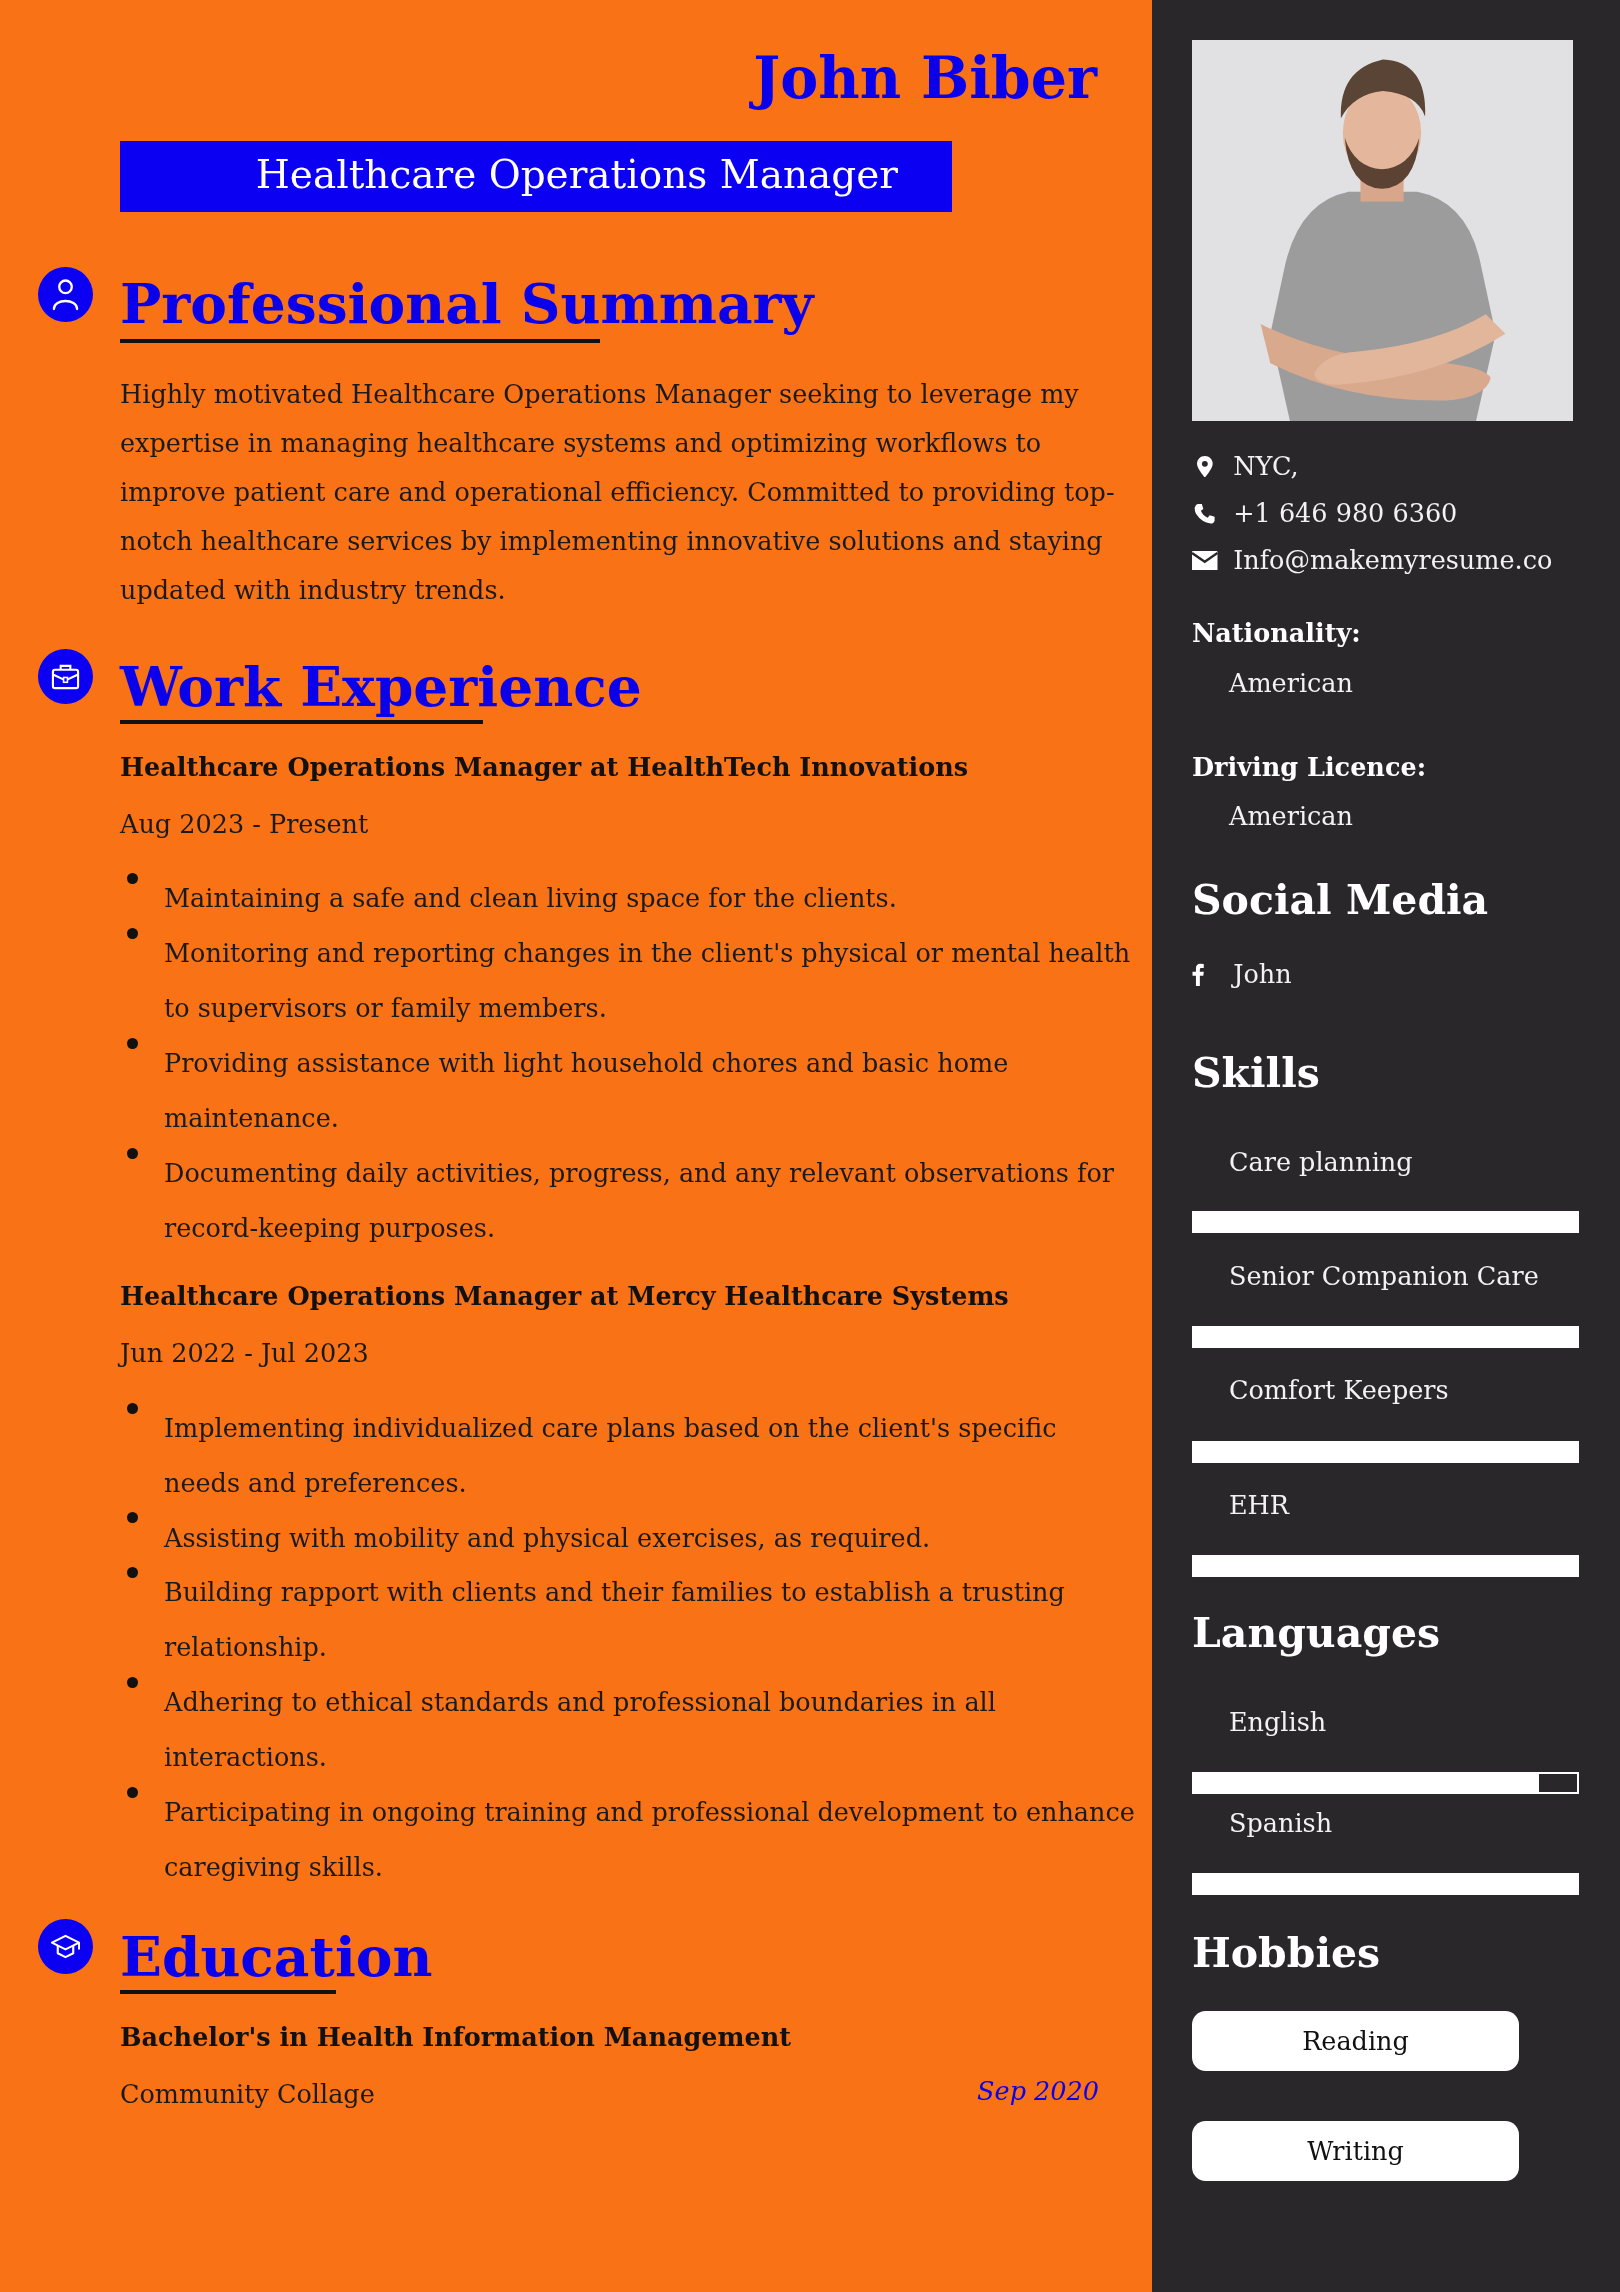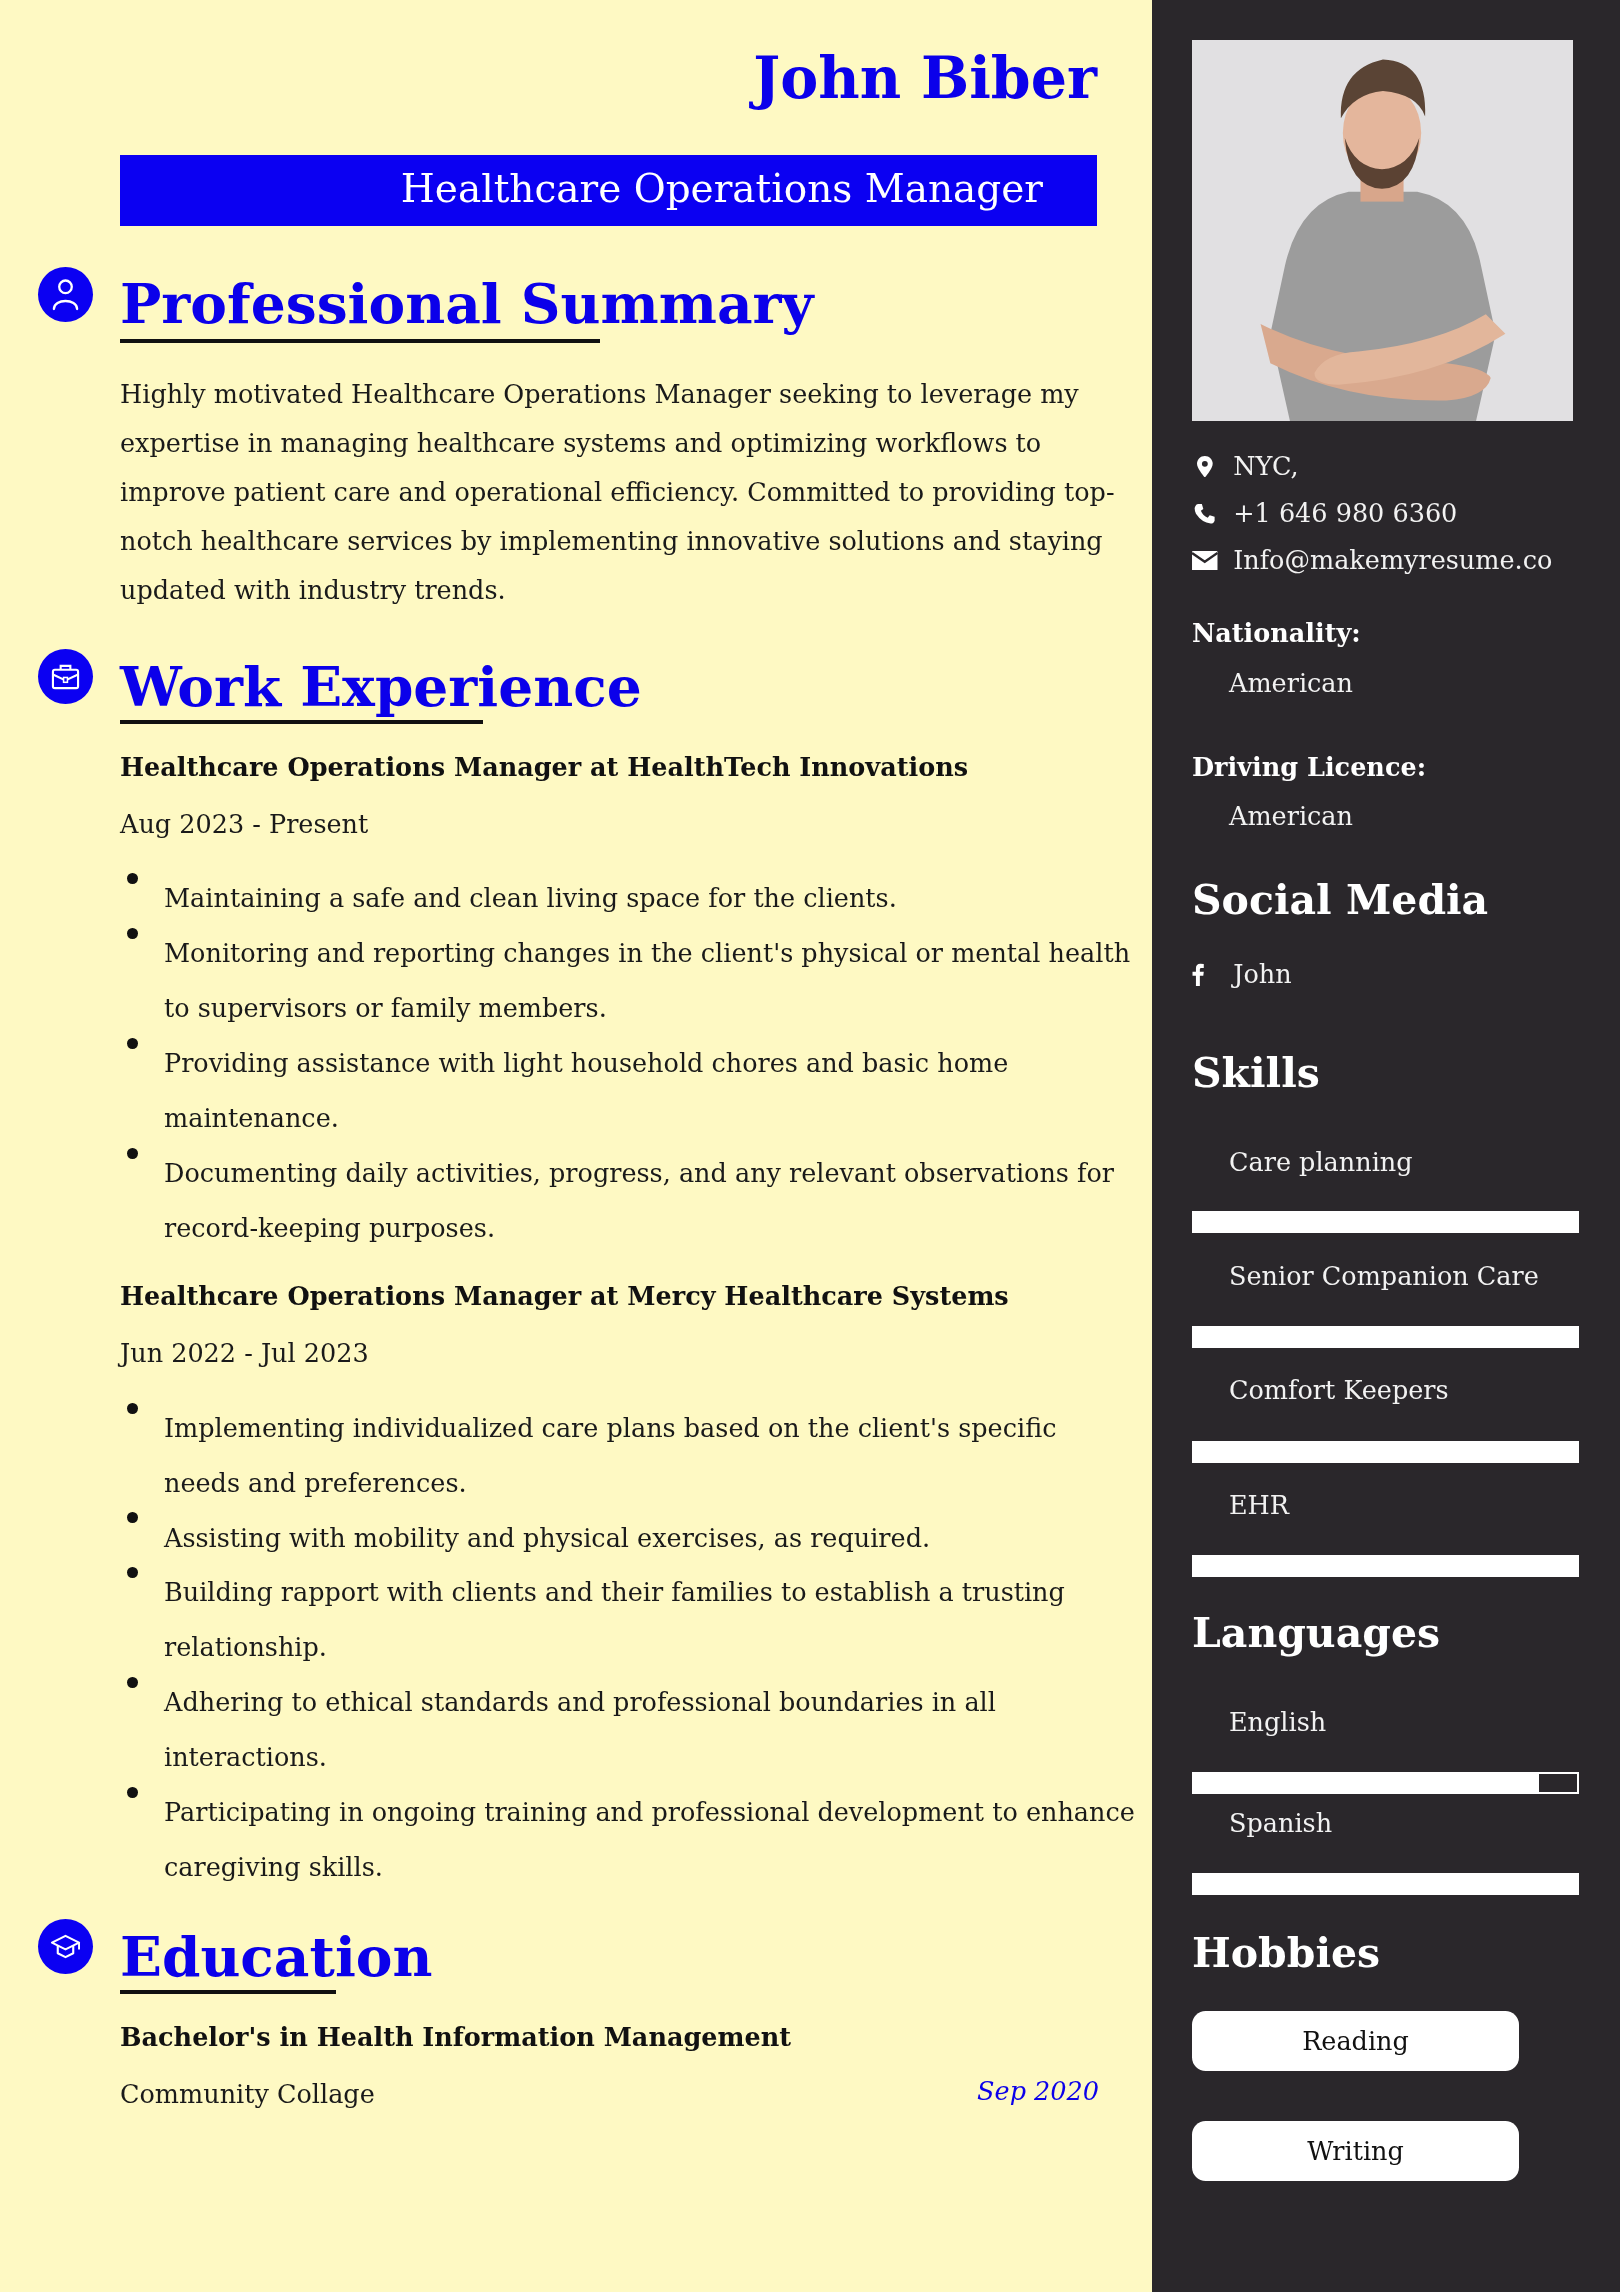--- a/index.html
+++ b/index.html
@@ -1,24 +1,24 @@
 <!DOCTYPE html>
 <html><head>
 <meta charset="utf-8">
 <style>
   * { box-sizing: border-box; margin: 0; padding: 0; }
   html, body { width: 1620px; height: 2293px; background: #ffffff; overflow: hidden; }
   body { position: relative; font-family: "DejaVu Serif", serif; color: #111111; }
 
-  .main { position: absolute; left: 0; top: 0; width: 1152px; height: 2293px; background: #fef9c3; }
+  .main { position: absolute; left: 0; top: 0; width: 1152px; height: 2293px; background: #f97316; }
   .sidebar { position: absolute; left: 1152px; top: 0; width: 469px; height: 2293px; background: #2a272b; color: #ffffff; }
 
   
   .name { position: absolute; right: 55px; top: 49px; font-size: 57px; font-weight: bold; color: #0b00ea; line-height: 1; }
-  .title-bar { position: absolute; left: 120px; top: 155px; width: 977px; height: 71px; background: #0b00f2; }
+  .title-bar { position: absolute; left: 120px; top: 141px; width: 832px; height: 71px; background: #0b00f2; }
   .title-text { position: absolute; right: 54px; top: 12.7px; font-size: 39px; color: #ffffff; line-height: 1.1; white-space: nowrap; }
 
   
   .sec-icon { position: absolute; left: 38px; width: 55px; height: 55px; border-radius: 50%; background: #0b00f2; display: flex; align-items: center; justify-content: center; }
   .sec-title { position: absolute; left: 120px; font-size: 55px; font-weight: bold; color: #0b00ea; line-height: 1; white-space: nowrap; }
   .sec-rule { position: absolute; left: 120px; height: 3.9px; background: #111111; }
 
   .para-line { position: absolute; left: 120px; font-size: 25.5px; line-height: 1; color: #1a1a1a; white-space: nowrap; }
   .job-title { position: absolute; left: 120px; font-size: 25.5px; font-weight: bold; color: #111; line-height: 1; white-space: nowrap; }
   .job-date { position: absolute; left: 120px; font-size: 25.5px; color: #1a1a1a; line-height: 1; white-space: nowrap; }

